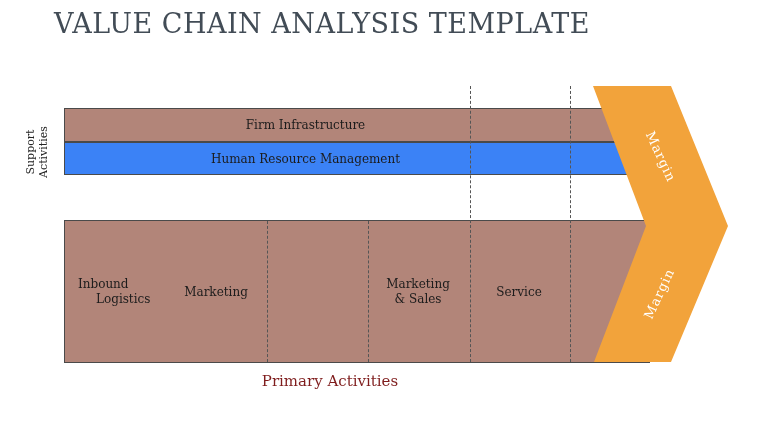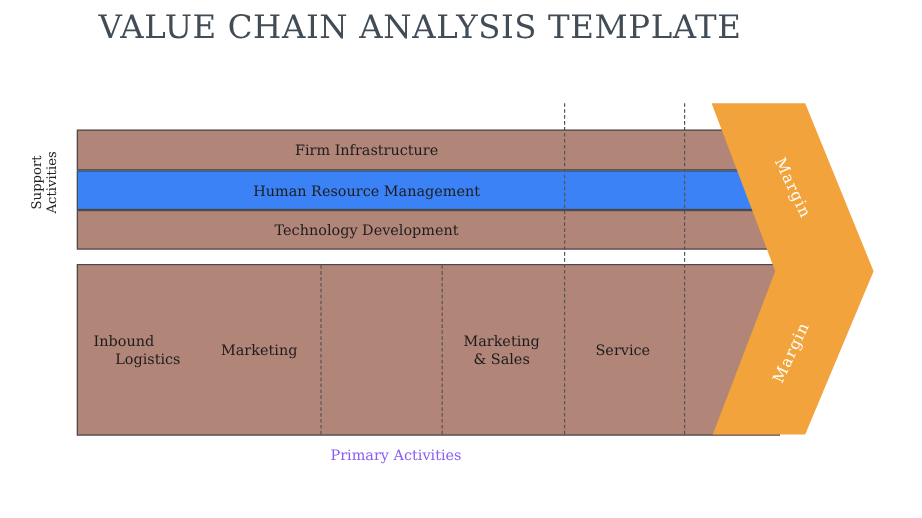--- a/index.html
+++ b/index.html
@@ -2,21 +2,21 @@
 <html><head>
 <meta charset="utf-8">
 <style>
   html,body{margin:0;padding:0;background:#ffffff;}
   .stage{
     position:relative;width:768px;height:432px;background:#ffffff;
     font-family:"DejaVu Serif", serif;overflow:hidden;
   }
   .title{
     position:absolute;top:8px;left:0;width:644px;text-align:center;
-    font-size:27px;letter-spacing:.5px;color:#424c56;font-weight:400;padding-left:28px;
+    font-size:27px;letter-spacing:.5px;color:#424c56;font-weight:400;
   }
   
   .support-axis{
     position:absolute;left:37px;top:152px;
     transform:translate(-50%,-50%) rotate(-90deg);
     font-size:11px;line-height:1.2;color:#222;text-align:center;white-space:nowrap;
   }
   
   .srow{
     position:absolute;left:64px;width:586px;box-sizing:border-box;
@@ -42,21 +42,21 @@
   .d-long{top:86px;height:276px;}
   .p-label{
     position:absolute;top:277px;width:110px;height:30px;
     display:flex;flex-direction:column;justify-content:center;align-items:center;
     font-size:12px;line-height:1.25;color:#1c1c1c;text-align:center;
   }
   .p-label.staircase{align-items:flex-start;text-align:left;}
   .p-label.staircase .line2{margin-left:18px;}
   .primary-axis{
     position:absolute;top:372px;left:330px;transform:translateX(-50%);
-    font-size:12px;color:#8b5cf6;white-space:nowrap;
+    font-size:15px;color:#7f1d1d;white-space:nowrap;
   }
   .arrow-svg{position:absolute;left:0;top:0;}
   .margin-text{
     fill:#ffffff;font-family:"DejaVu Serif", serif;font-size:13px;letter-spacing:1px;
   }
 </style>
 </head>
 <body>
 
 <div class="stage">
@@ -66,23 +66,20 @@
   <div class="support-axis">
     <div>Support</div>
     <div>Activities</div>
   </div>
 
   <div class="srow filled" style="top:85px;height:34px;">
     <span class="srow-label">Firm Infrastructure</span>
   </div>
   <div class="srow open" style="top:119px;height:33px;">
     <span class="srow-label">Human Resource Management</span>
-  </div>
-  <div class="srow filled" style="top:152px;height:33px;">
-    <span class="srow-label">Technology Development</span>
   </div>
 
   <div class="primary-block"></div>
 
   <div class="divider d-short" style="left:267px;"></div>
   <div class="divider d-short" style="left:368px;"></div>
   <div class="divider d-long" style="left:470px;"></div>
   <div class="divider d-long" style="left:570px;"></div>
 
   <div class="p-label staircase" style="left:78px;">

